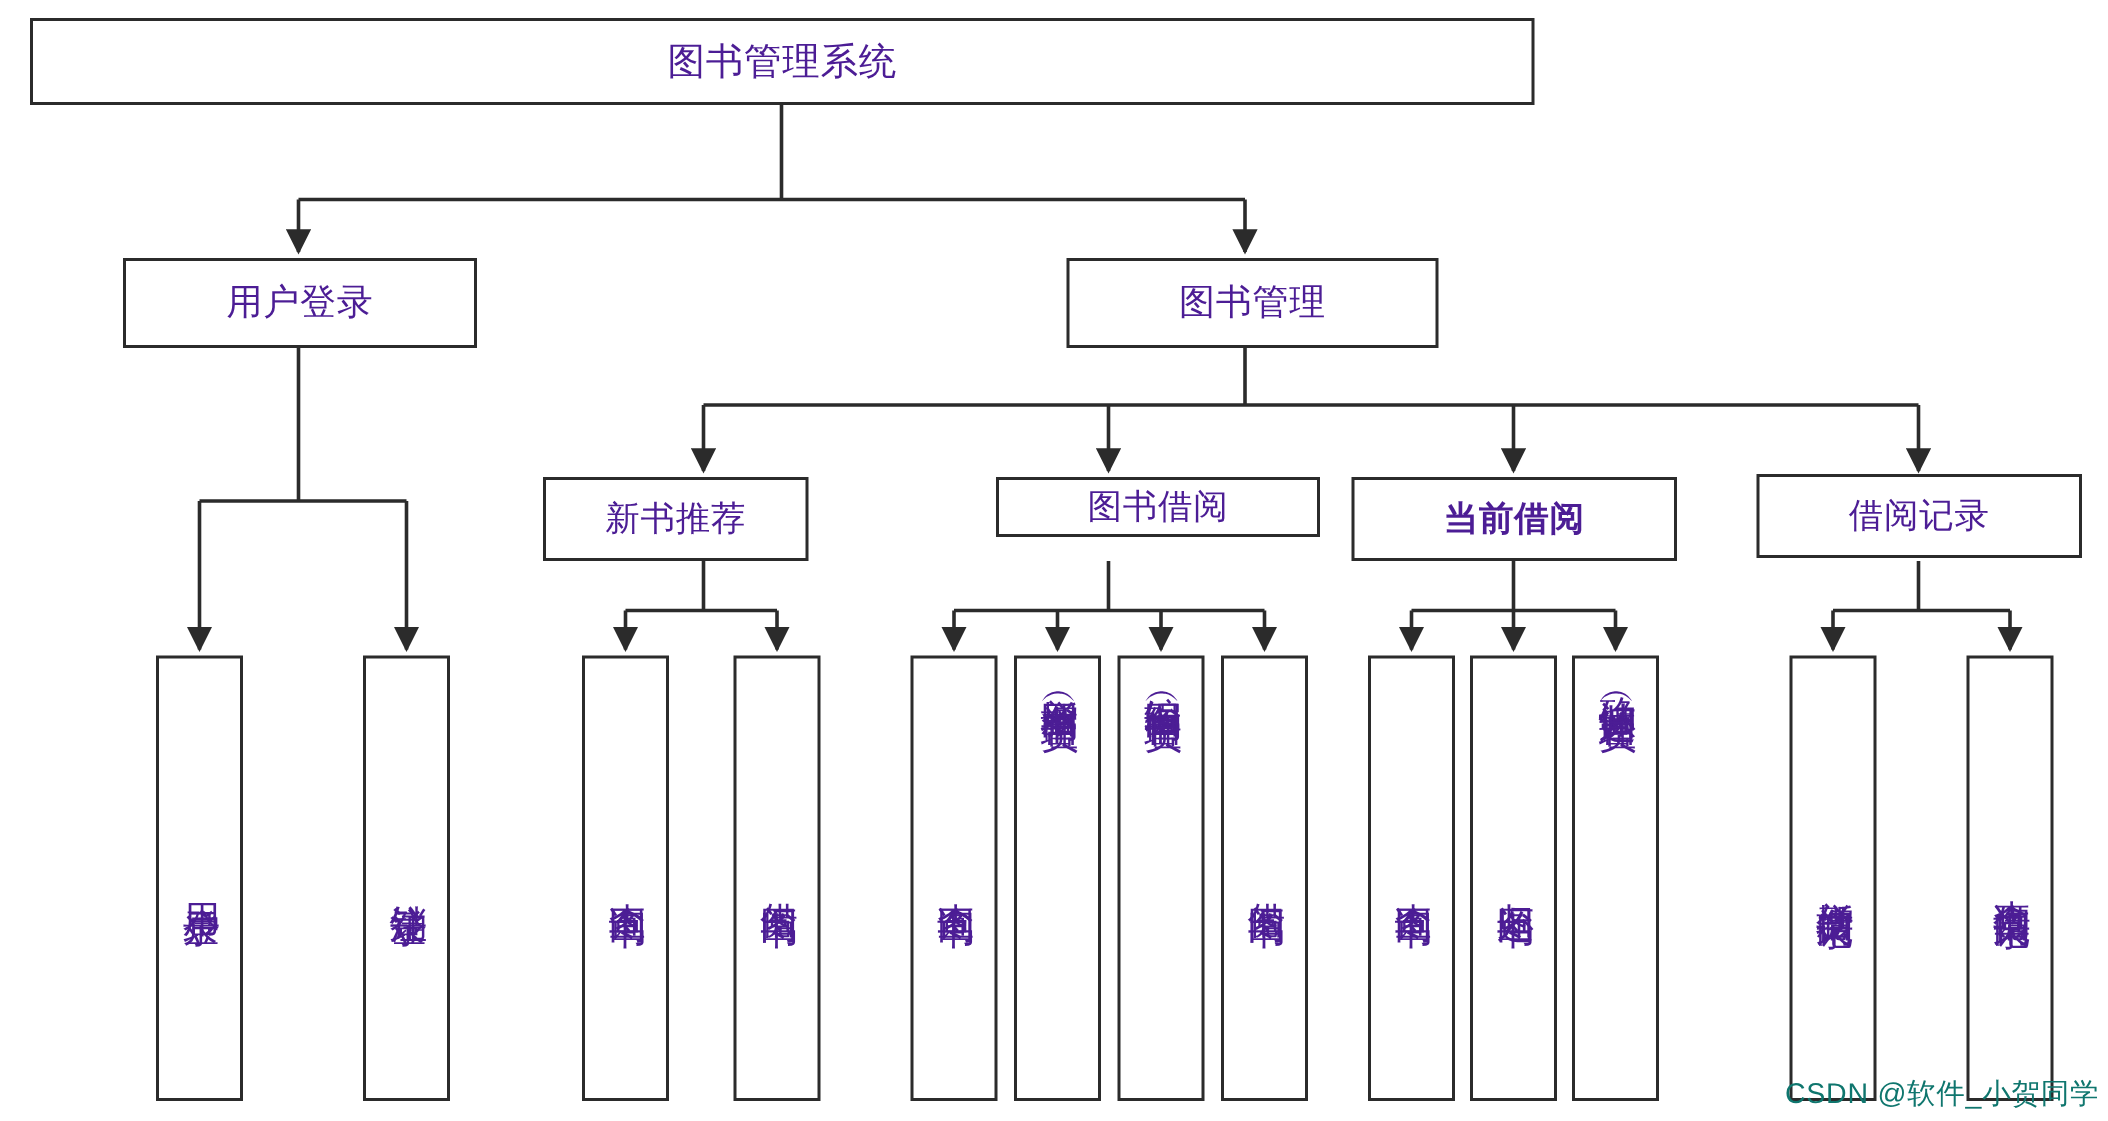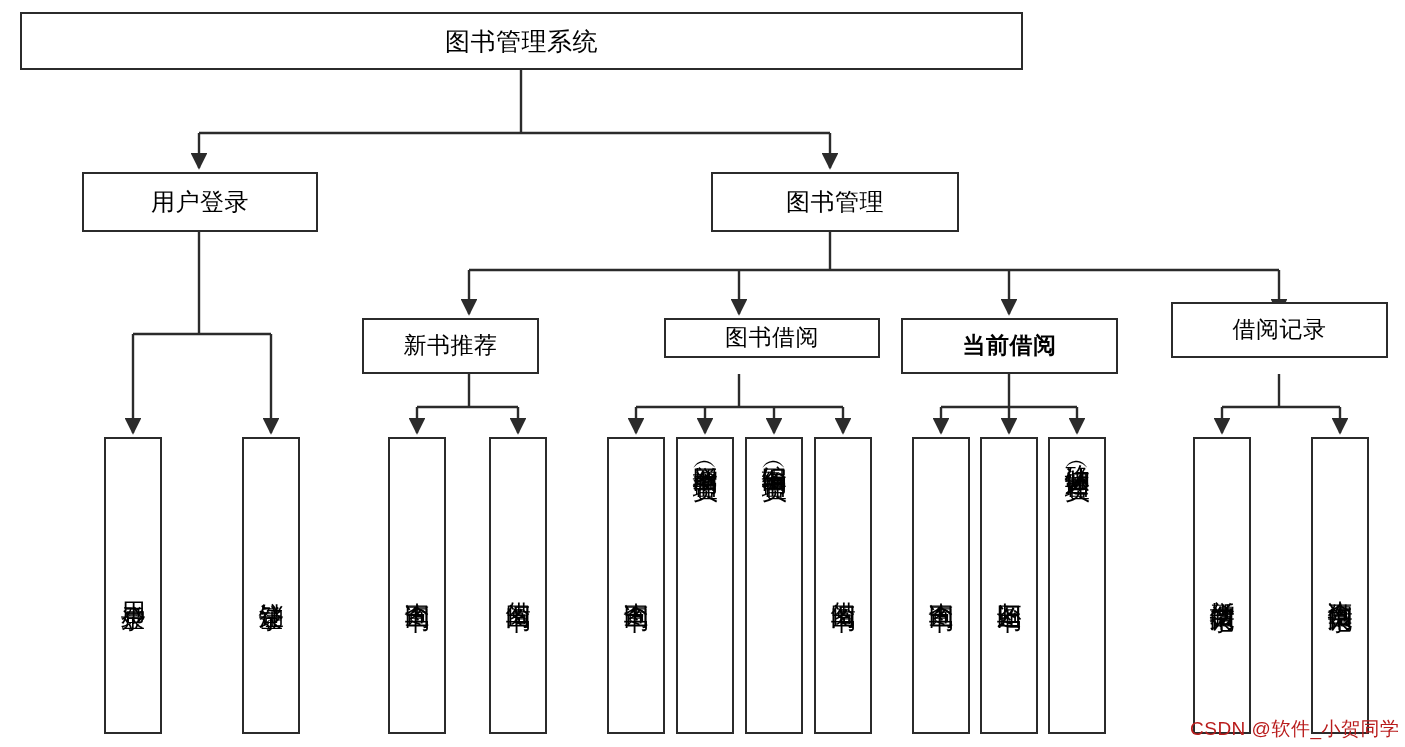--- a/index.html
+++ b/index.html
@@ -27,21 +27,21 @@
     pointer-events: none;
   }
   .node {
     position: absolute;
     box-sizing: border-box;
     border: 2px solid #2b2b2b;
     background: #ffffff;
     display: flex;
     align-items: center;
     justify-content: center;
-    color: #000000;
+    color: #4c1d95;
   }
   .node .label {
     display: block;
     text-align: center;
     line-height: 1.12;
     letter-spacing: 0.5px;
   }
   .node.root { }
   .node.root .label { font-size: 25px; }
   .node.level1 .label { font-size: 24px; }
@@ -58,21 +58,21 @@
     letter-spacing: 2px;
     white-space: nowrap;
   }
   .node.leaf.mid {
     align-items: center;
     padding-top: 0;
   }
   .watermark {
     position: absolute;
     font-size: 19px;
-    color: #b91c1c;
+    color: #0f766e;
     white-space: nowrap;
     letter-spacing: 0.5px;
   }
 </style>
 </head>
 <body>
 
 <div id="canvas">
 
   <svg id="edges" viewBox="0 0 1405 747" xmlns="http://www.w3.org/2000/svg">
@@ -138,21 +138,21 @@
 
   <div class="node level2" style="left:362px; top:318px; width:177px; height:56px;">
     <span class="label">新书推荐</span>
   </div>
   <div class="node level2" style="left:664px; top:318px; width:216px; height:40px;">
     <span class="label">图书借阅</span>
   </div>
   <div class="node level2" style="left:901px; top:318px; width:217px; height:56px;font-weight:bold;">
     <span class="label">当前借阅</span>
   </div>
-  <div class="node level2" style="left:1171px; top:302px; width:217px; height:56px;">
+  <div class="node level2" style="left:1171px; top:316px; width:217px; height:56px;">
     <span class="label">借阅记录</span>
   </div>
 
   <div class="node leaf mid" style="left:104px; top:437px; width:58px; height:297px;">
     <span class="label">用户登录</span>
   </div>
   <div class="node leaf mid" style="left:242px; top:437px; width:58px; height:297px;">
     <span class="label">注销登录</span>
   </div>
 

